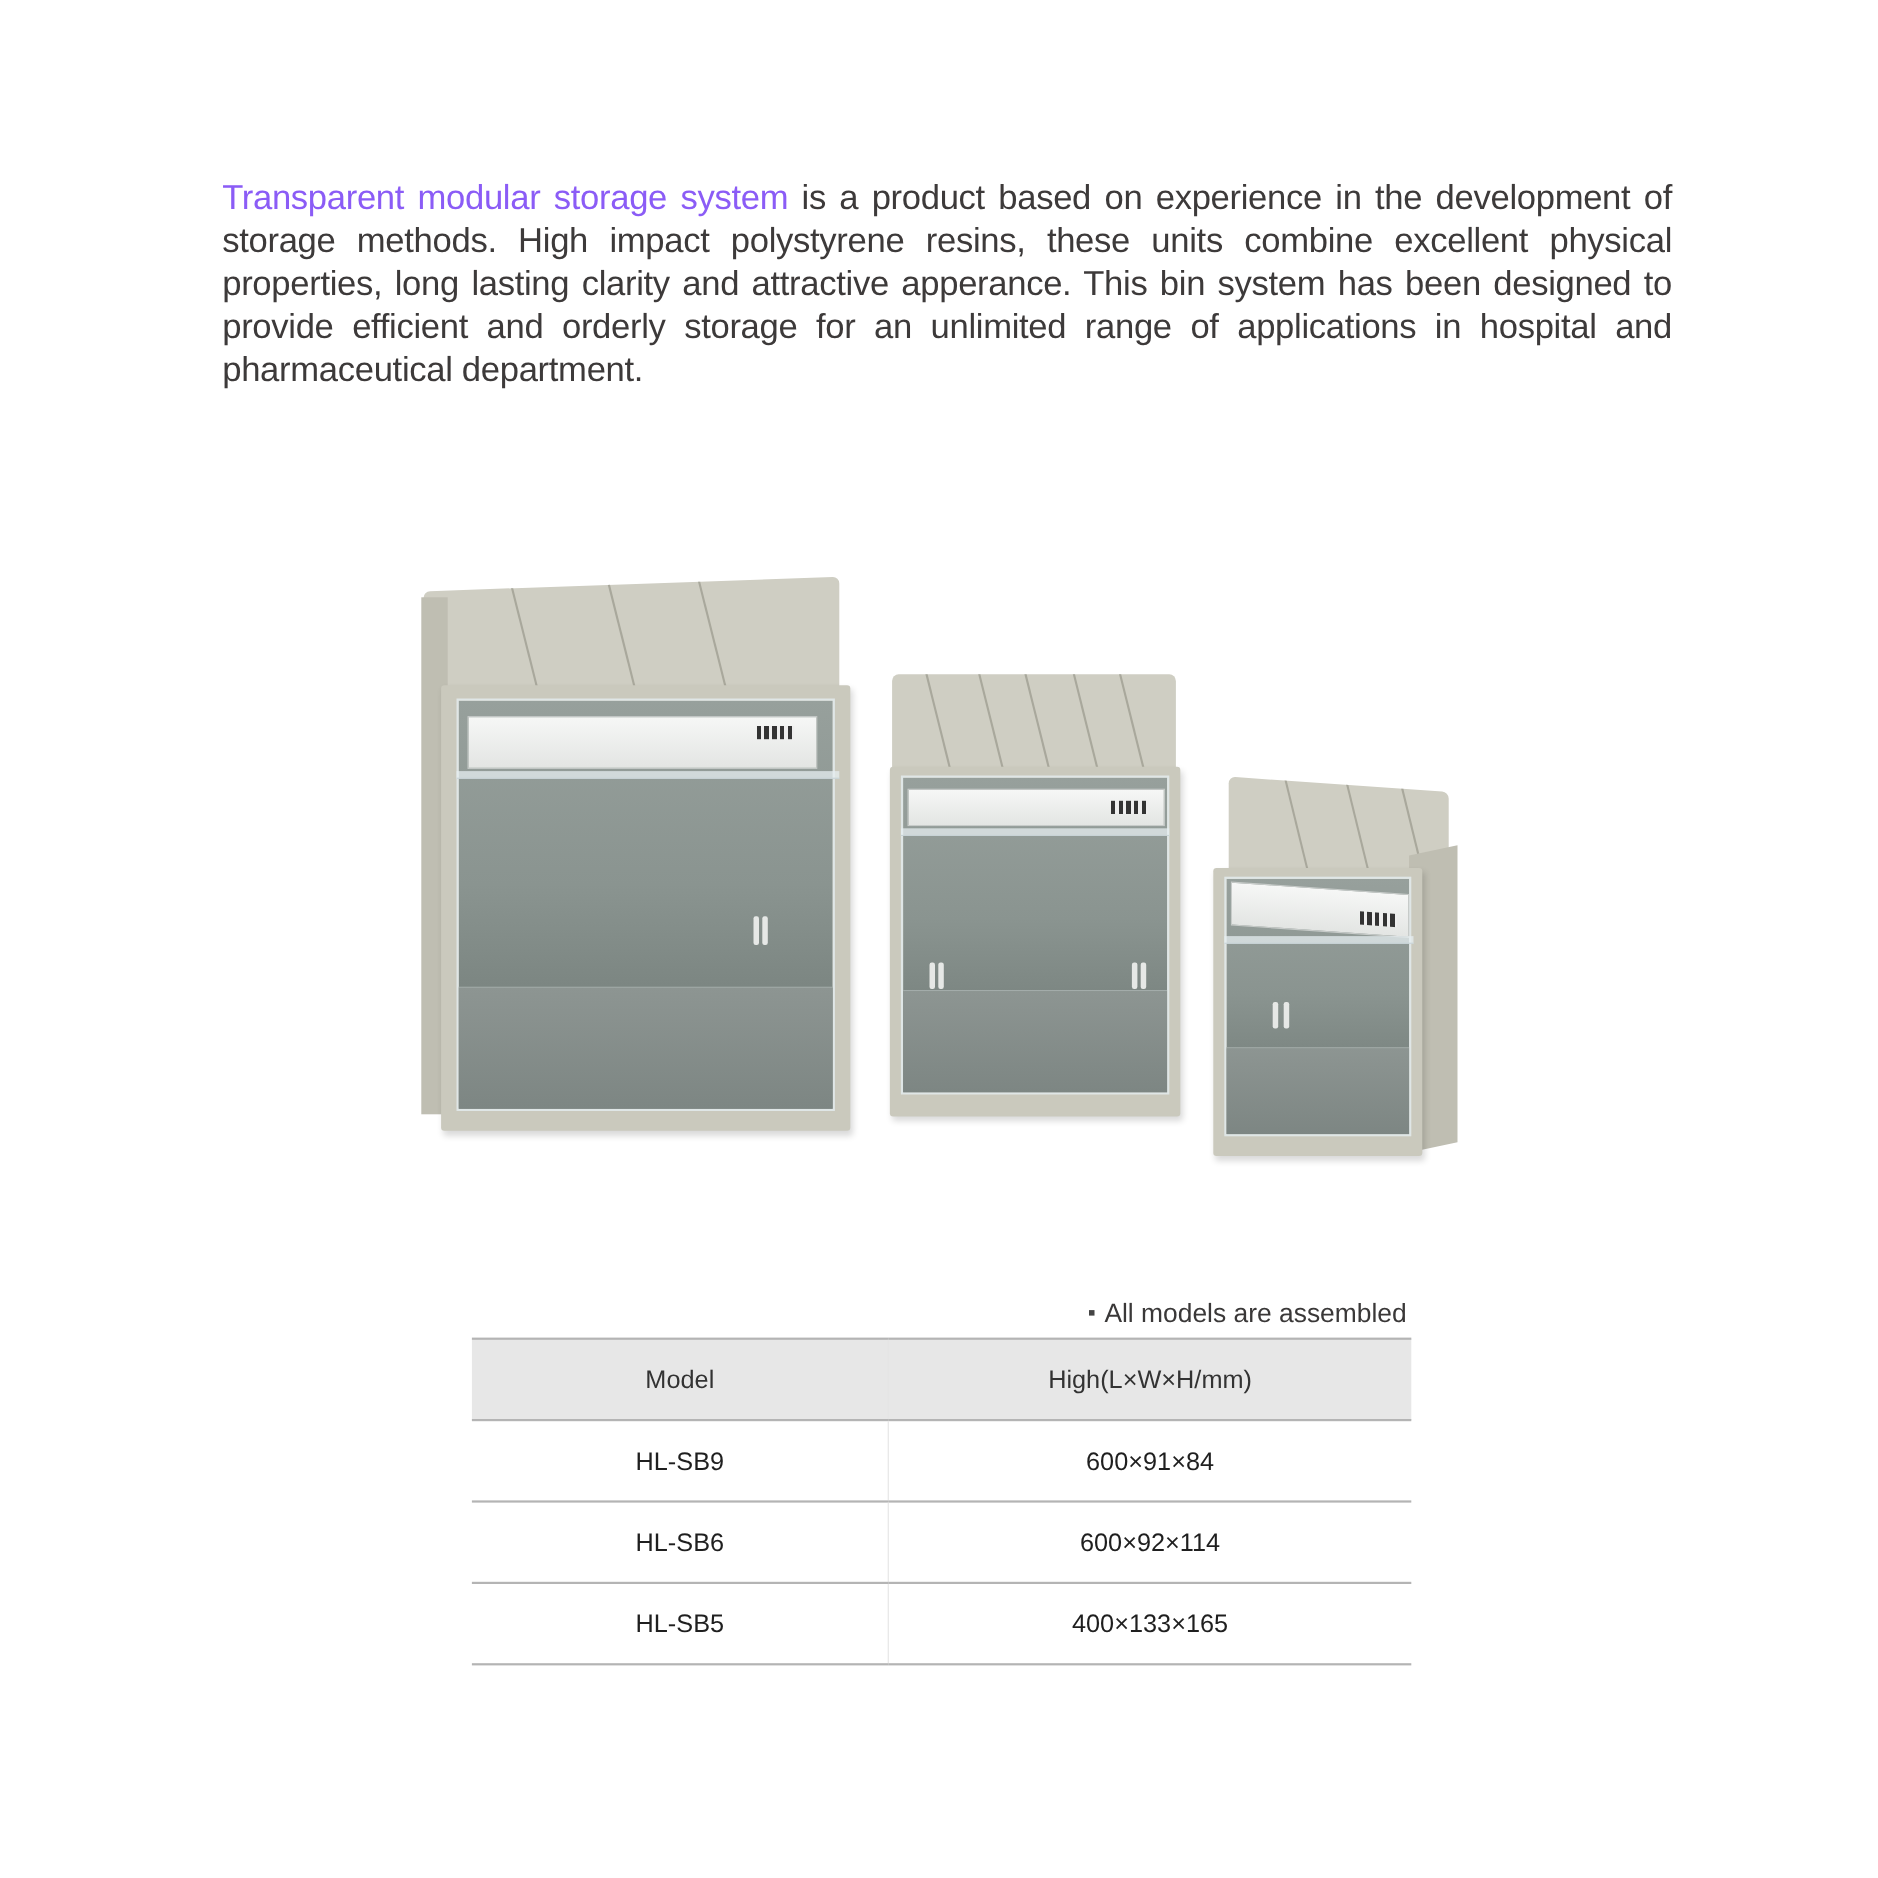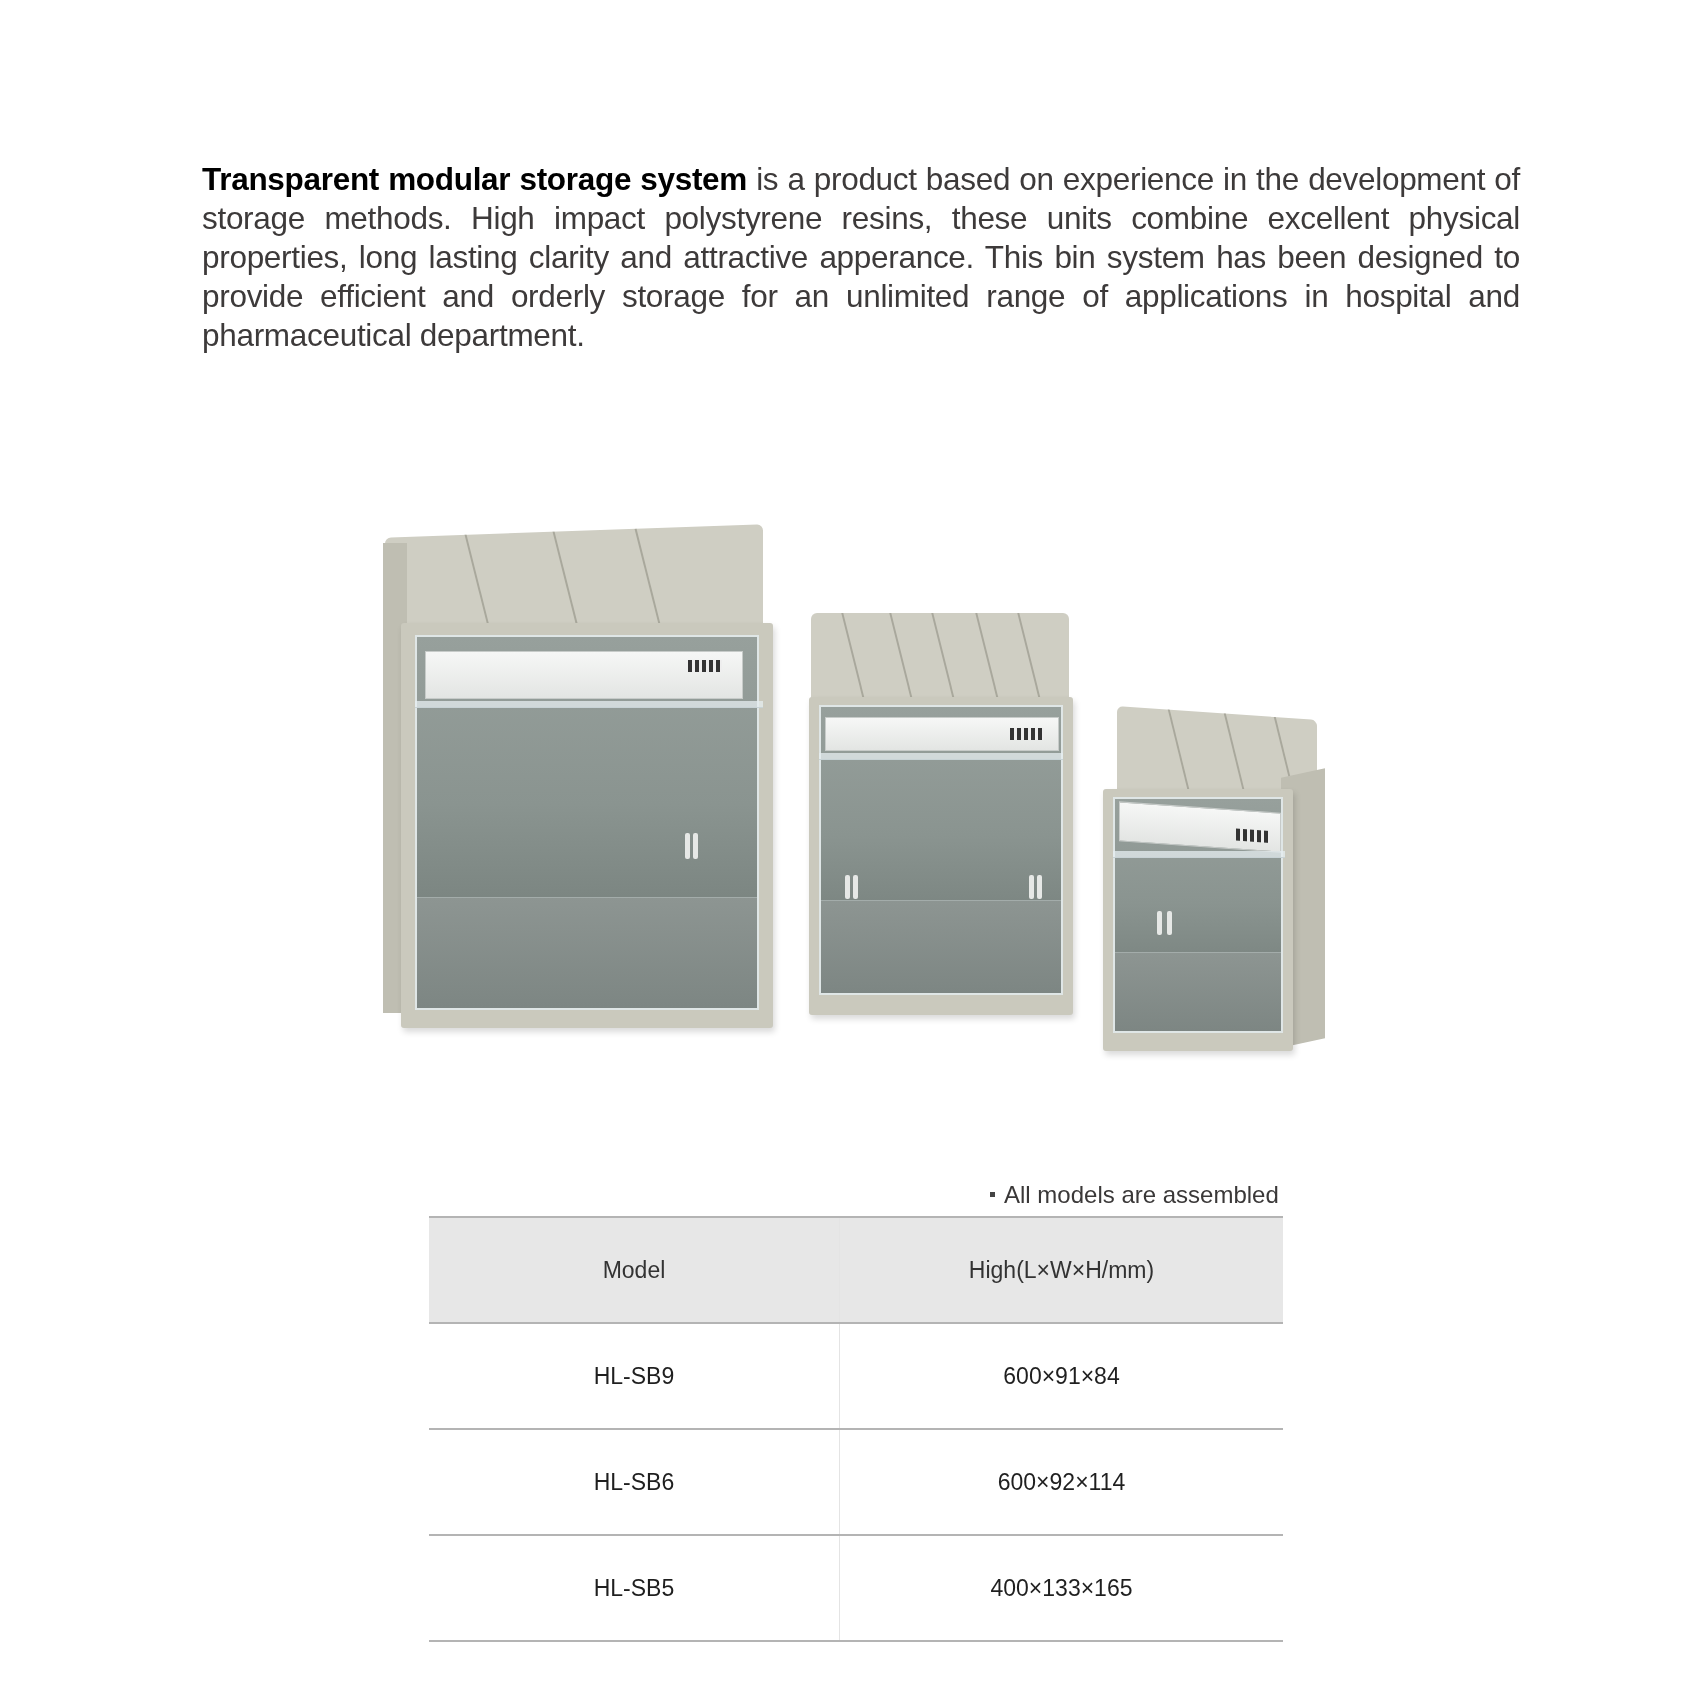--- a/index.html
+++ b/index.html
@@ -1,37 +1,37 @@
 <!DOCTYPE html>
 <html><head>
 <meta charset="utf-8">
 <style>
   html, body { margin:0; padding:0; background:#ffffff; }
   body { width:1707px; height:1707px; position:relative; overflow:hidden; font-family:"Liberation Sans", sans-serif; color:#3a3838; }
   .intro { position:absolute; left:202px; top:128px; width:1318px; font-size:31.5px; line-height:39px; color:#3d3a3a; text-align:justify; letter-spacing:-0.3px; }
-  .intro b { font-weight:bold; color:#000000; }
+  .intro b { font-weight:normal; color:#8b5cf6; }
 
   .bin { position:absolute; }
   .bin .top { position:absolute; background:#cfcec3; border-radius:6px 6px 0 0; }
   .bin .ribs { position:absolute; inset:0; }
   .bin .rib { position:absolute; top:0; bottom:0; width:2px; background:#a9a89c; transform:skewX(14deg); }
   .bin .side { position:absolute; background:#bfbeb2; }
   .bin .frame { position:absolute; background:#cac9bd; border-radius:3px; box-shadow:2px 4px 6px rgba(0,0,0,0.15); }
   .bin .drawer { position:absolute; background:linear-gradient(180deg,#97a09c 0%,#8a9490 45%,#7c8682 70%,#838c88 100%); border:2px solid #dfe6e6; box-sizing:border-box; }
   .bin .floor { position:absolute; left:0; right:0; bottom:0; background:linear-gradient(180deg,#8d9592,#7d8683); border-top:1px solid #a3acaa; }
   .bin .label { position:absolute; background:linear-gradient(180deg,#f6f7f6,#e3e5e3); border:1px solid #c7cbc9; box-sizing:border-box; }
   .bin .brand { position:absolute; width:34px; height:12px; background:repeating-linear-gradient(90deg,#333 0 4px,#eee 4px 7px); }
   .bin .lip { position:absolute; height:6px; background:rgba(230,238,240,0.75); border-bottom:1px solid #c8d3d6; }
   .bin .clip { position:absolute; width:5px; background:#e6e8e6; border-radius:2px; }
 
   .note { position:absolute; left:990px; top:1181px; font-size:24px; color:#3a3838; white-space:nowrap; }
   .note .bullet { display:inline-block; width:5px; height:5px; background:#444; vertical-align:middle; margin-right:9px; position:relative; top:-2px; }
 
   table.specs { position:absolute; left:429px; top:1216px; width:854px; border-collapse:collapse; font-size:23px; color:#1f1f1f; }
-  table.specs th, table.specs td { height:72px; text-align:center; padding:16px; border-bottom:2px solid #b4b4b4; font-weight:normal; }
+  table.specs th, table.specs td { height:72px; text-align:center; padding:0; border-bottom:2px solid #b4b4b4; font-weight:normal; }
   table.specs thead th { background:#e7e7e7; border-top:2px solid #b4b4b4; color:#333; }
   table.specs th:first-child, table.specs td:first-child { width:378px; border-right:1px solid #e4e4e4; }
 </style>
 </head>
 <body>
 
 <p class="intro"><b>Transparent modular storage system</b><span> is a product based on experience in the development of storage methods. High impact polystyrene resins, these units combine excellent physical properties, long lasting clarity and attractive apperance. This bin system has been designed to provide efficient and orderly storage for an unlimited range of applications in hospital and pharmaceutical department.</span></p>
 
 <div>
 

